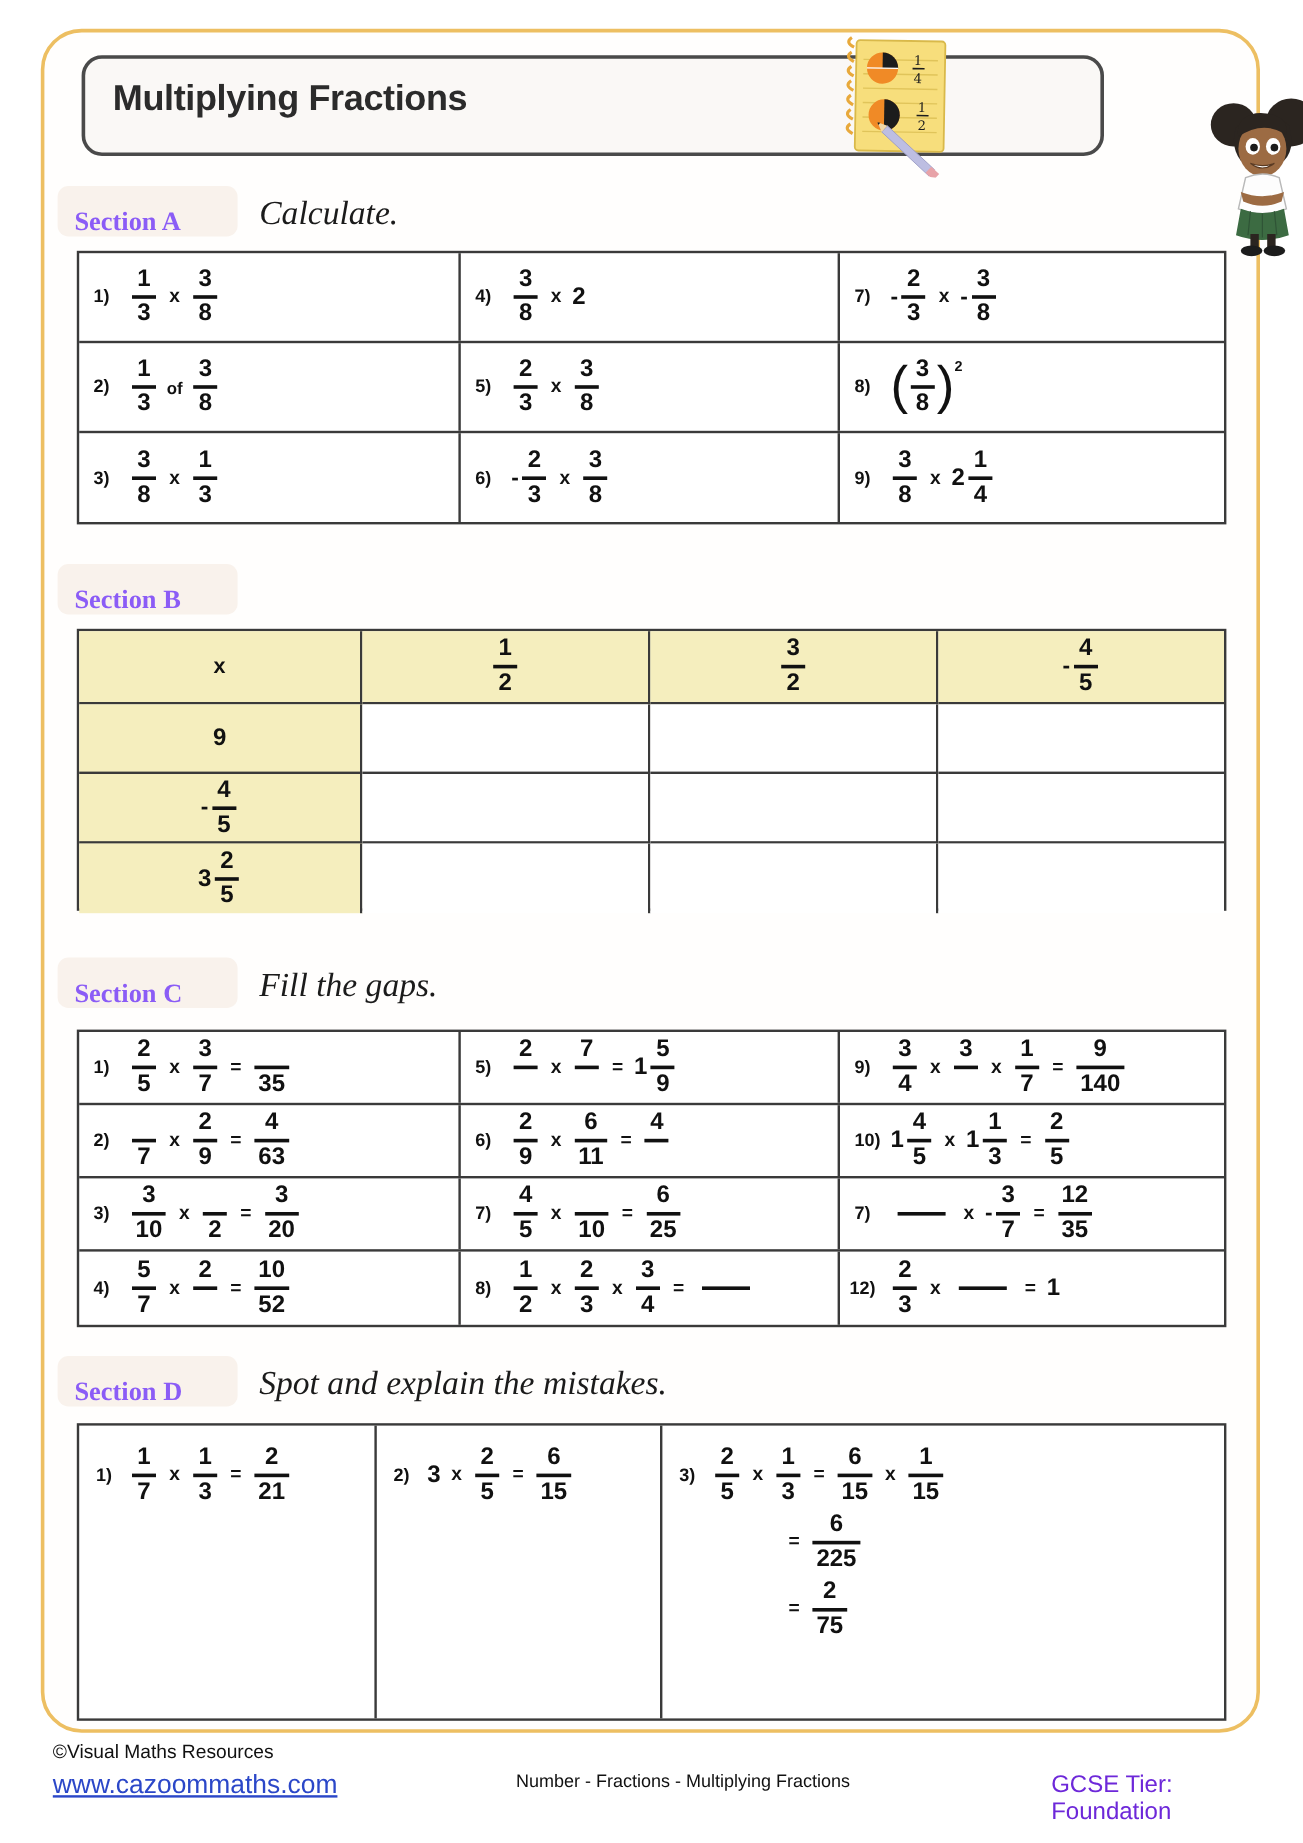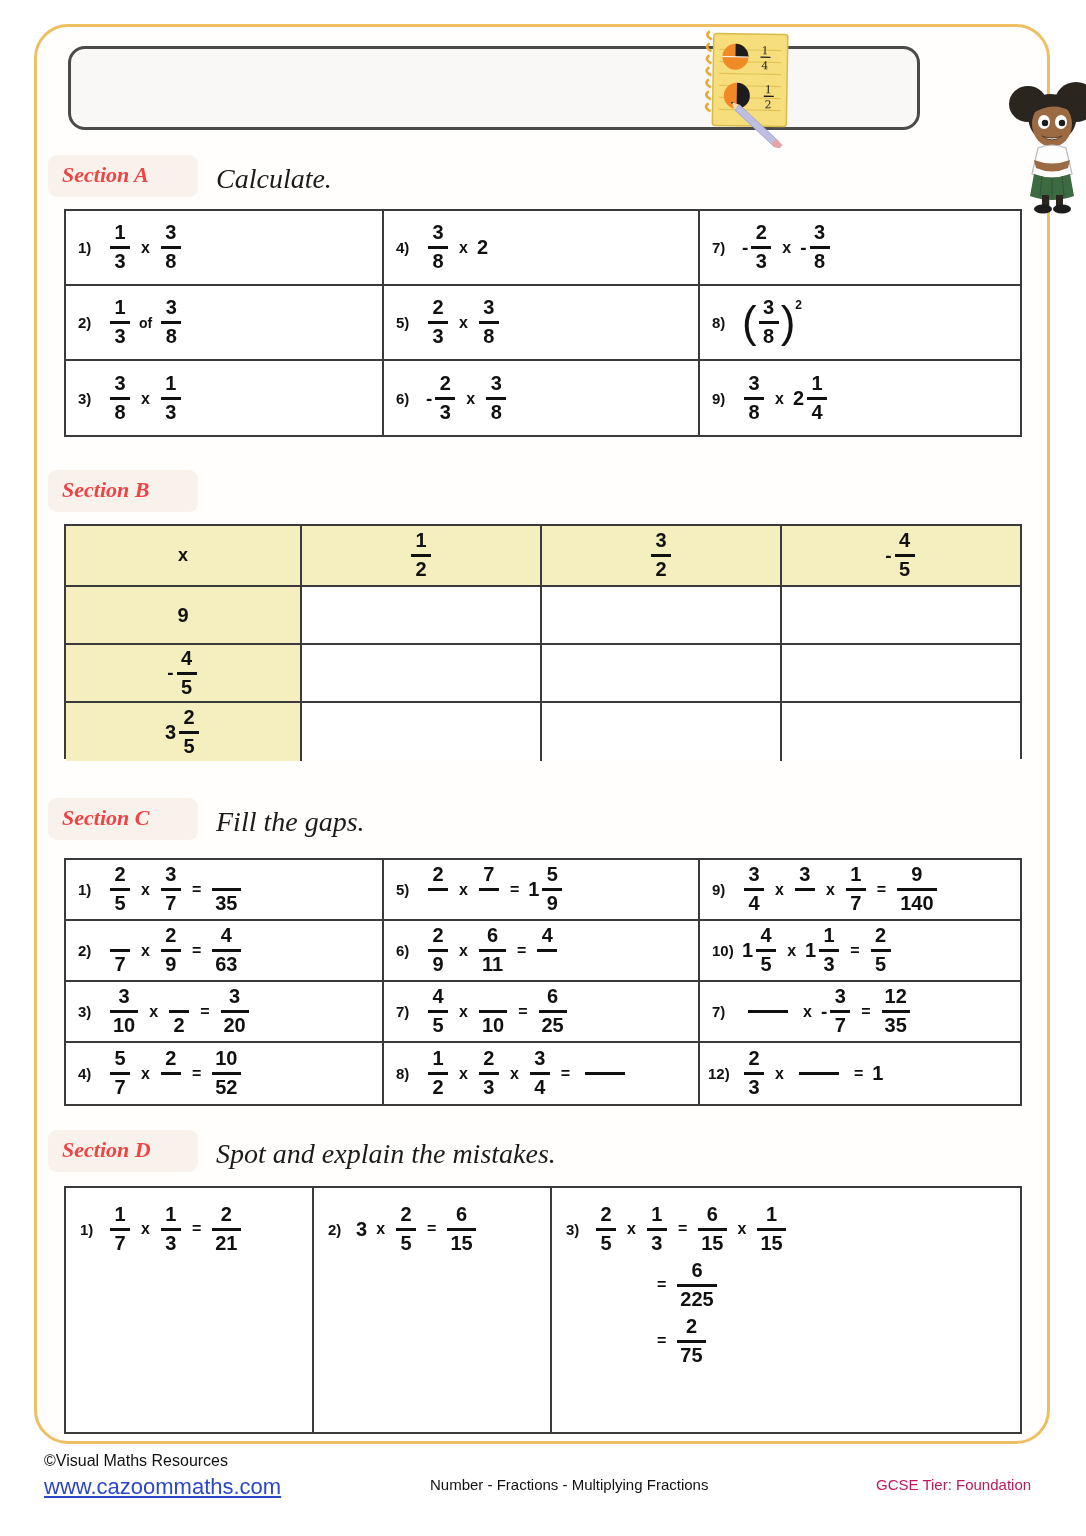--- a/index.html
+++ b/index.html
@@ -71,23 +71,23 @@
   
   #mascot{position:absolute;left:932px;top:30px;width:104px;height:138px;}
 
   
   .section-head{position:absolute;height:42px;}
   .section-pill{
     position:absolute;left:0;top:0;height:42px;width:150px;
     background:#f9f2ec;border-radius:9px;
   }
   .section-name{
-    position:absolute;left:14px;top:7px;
+    position:absolute;left:14px;top:17px;
     font-family:"Liberation Serif", serif;
-    font-weight:bold;font-style:italic;font-size:22px;color:#ef4444;
+    font-weight:bold;font-size:22px;color:#8b5cf6;
   }
   .section-desc{
     position:absolute;left:168px;top:8px;
     font-family:"Liberation Serif", serif;
     font-style:italic;font-size:28px;color:#1b1b1b;
   }
 
   
   .qtable{position:absolute;border:2px solid #3a3a3a;box-sizing:border-box;background:#fff;}
   .qrow{display:flex;box-sizing:border-box;}
@@ -146,29 +146,30 @@
   }
   #grid .grow:last-child .gcell{border-bottom:none;}
   #grid .gcell:last-child{border-right:none;}
   .ghead{background:#F5EEBE !important;}
 
   
   #footer{position:absolute;left:44px;top:1452px;width:1000px;height:70px;}
   .f-copy{position:absolute;left:0;top:0;font-size:16px;color:#111;}
   .f-url{position:absolute;left:0;top:22px;font-size:22px;color:#2b47c8;text-decoration:underline;}
   .f-mid{position:absolute;left:386px;top:24px;font-size:15px;color:#111;}
-  .f-right{position:absolute;left:832px;top:24px;font-size:15px;color:#be185d;}
+  .f-right{position:absolute;left:832px;top:24px;font-size:20px;color:#6d28d9;}
 </style>
 </head>
 <body>
 
 <div id="page-frame"></div>
 
 <div id="header">
   <div id="title-box"></div>
+  <div id="title-text">Multiplying Fractions</div>
 
   <svg id="notepad" viewBox="0 0 110 120">
     <g transform="rotate(-6 55 60)">
       <rect x="18" y="10" width="74" height="92" rx="3" fill="#F7DE7C" stroke="#D9B94A" stroke-width="1.5"></rect>
       <g stroke="#E0C45A" stroke-width="1.2">
         <line x1="24" y1="26" x2="86" y2="26"></line>
           <line x1="24" y1="38" x2="86" y2="38"></line>
         <line x1="24" y1="50" x2="86" y2="50"></line>
           <line x1="24" y1="62" x2="86" y2="62"></line>
         <line x1="24" y1="74" x2="86" y2="74"></line>

